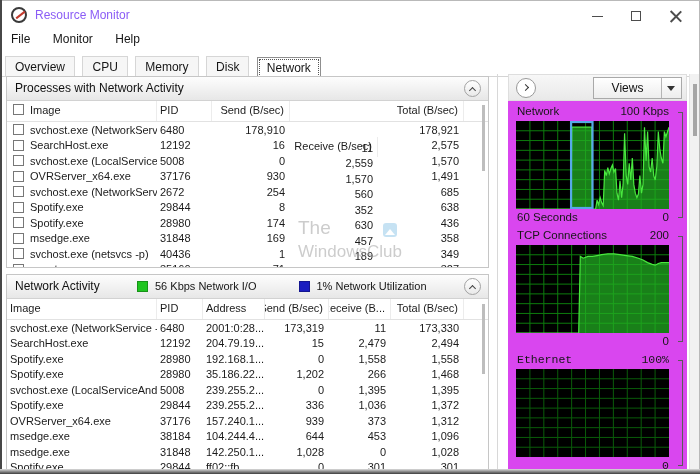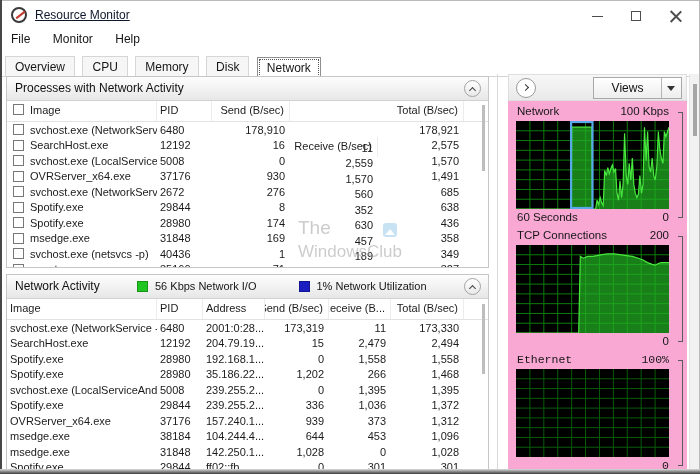--- a/index.html
+++ b/index.html
@@ -5,21 +5,21 @@
   * { margin:0; padding:0; box-sizing:border-box; }
   html,body { width:700px; height:474px; }
   body { font-family:"Liberation Sans","DejaVu Sans",sans-serif; background:#fff; overflow:hidden; }
   #window { position:relative; width:700px; height:474px; background:#fff;
     box-shadow: inset 2px 0 0 #474747, inset 0 1px 0 #b9b9b9, inset -1px 0 0 #b9b9b9; }
 
   
   .titlebar { position:absolute; left:2px; top:1px; width:697px; height:28px; background:#fff; }
   .app-icon { position:absolute; left:9px; top:6px; width:16px; height:16px; border:2px solid #3a3a3a; border-radius:50%; background:#fff; }
   .app-icon .needle { position:absolute; left:2px; top:5px; width:11px; height:2px; background:#c23b2e; transform:rotate(-38deg); }
-  .win-title { position:absolute; left:33px; top:7px; font-size:12px; color:#0f172a;text-decoration:underline; }
+  .win-title { position:absolute; left:33px; top:7px; font-size:12px; color:#8b5cf6; }
   .win-btn { position:absolute; top:4px; width:32px; height:22px; }
   .btn-min { left:580px; } .btn-max { left:618px; } .btn-close { left:658px; }
   .glyph-min { position:absolute; left:10px; top:11px; width:11px; height:1px; background:#4d4d4d; }
   .glyph-max { position:absolute; left:11px; top:6px; width:10px; height:10px; border:1px solid #4d4d4d; }
   .glyph-close { position:absolute; left:10px; top:5px; width:12px; height:12px; }
   .glyph-close i { position:absolute; left:5px; top:-1px; width:1.5px; height:15px; background:#4d4d4d; display:block; }
   .glyph-close i:first-child { transform:rotate(45deg); } .glyph-close i:last-child { transform:rotate(-45deg); }
 
   
   .menubar { position:absolute; left:2px; top:29px; width:628px; height:20px; }
@@ -51,21 +51,21 @@
   .cell.num { justify-content:flex-end; padding-right:5px; }
   .t1c0{width:150px;} .t1c1{width:55px;} .t1c2{width:78px;} .t1c3{width:88px;margin-top:36px;} .t1c4{width:86px;}
   .t2c0{width:150px;} .t2c1{width:46px;} .t2c2{width:62px;} .t2c3{width:64px;} .t2c4{width:62px;} .t2c5{width:73px;}
   .cb { width:11px; height:11px; border:1px solid #777; background:#fff; display:inline-block; margin:0 6px 0 3px; flex:none; }
   .vthumb { position:absolute; right:3px; width:3px; background:#bdbdbd; }
 
   
   .splitter { position:absolute; left:497px; top:74px; width:1px; height:396px; background:#d8d8d8; }
 
   
-  .right-panel { position:absolute; left:508px; top:74px; width:179px; height:400px; background:#f9a8d4; }
+  .right-panel { position:absolute; left:508px; top:74px; width:179px; height:400px; background:#d946ef; }
   .rp-header { position:absolute; left:0; top:0; width:179px; height:27px; background:linear-gradient(#f7f7f7,#e9e9e9); border:1px solid #dedede; }
   .expand-btn { position:absolute; left:7px; top:3px; width:20px; height:20px; border:1px solid #999; border-radius:50%; background:#fff; }
   .expand-btn i { position:absolute; left:6px; top:6px; width:5px; height:5px; border-right:1.5px solid #333; border-top:1.5px solid #333; transform:rotate(45deg); display:block; }
   .views-btn { position:absolute; right:4px; top:2px; width:89px; height:22px; border:1px solid #a9a9a9; background:linear-gradient(#fff,#ededed); display:flex; }
   .views-label { flex:1; text-align:center; font-size:12px; color:#111; line-height:20px; }
   .views-arrow { width:20px; border-left:1px solid #b5b5b5; position:relative; }
   .views-arrow i { position:absolute; left:5px; top:8px; width:0; height:0; border-left:4px solid transparent; border-right:4px solid transparent; border-top:5px solid #333; display:block; }
 
   .chart-block { position:absolute; left:0; width:179px; height:122px; }
   #chart-block-0 { top:31px; } #chart-block-1 { top:155px; } #chart-block-2 { top:279px;font-family:Liberation Mono, monospace; }
@@ -187,21 +187,21 @@
           <div class="cell t1c2 num">930</div>
           <div class="cell t1c3 num">560</div>
           <div class="cell t1c4 num">1,491</div>
         </div>
         <div class="trow">
           <div class="cell t1c0">
             <span class="cb"></span>
             <span>svchost.exe (NetworkService...</span>
           </div>
           <div class="cell t1c1">2672</div>
-          <div class="cell t1c2 num">276</div>
+          <div class="cell t1c2 num">254</div>
           <div class="cell t1c3 num">352</div>
           <div class="cell t1c4 num">685</div>
         </div>
         <div class="trow">
           <div class="cell t1c0">
             <span class="cb"></span>
             <span>Spotify.exe</span>
           </div>
           <div class="cell t1c1">29844</div>
           <div class="cell t1c2 num">8</div>

